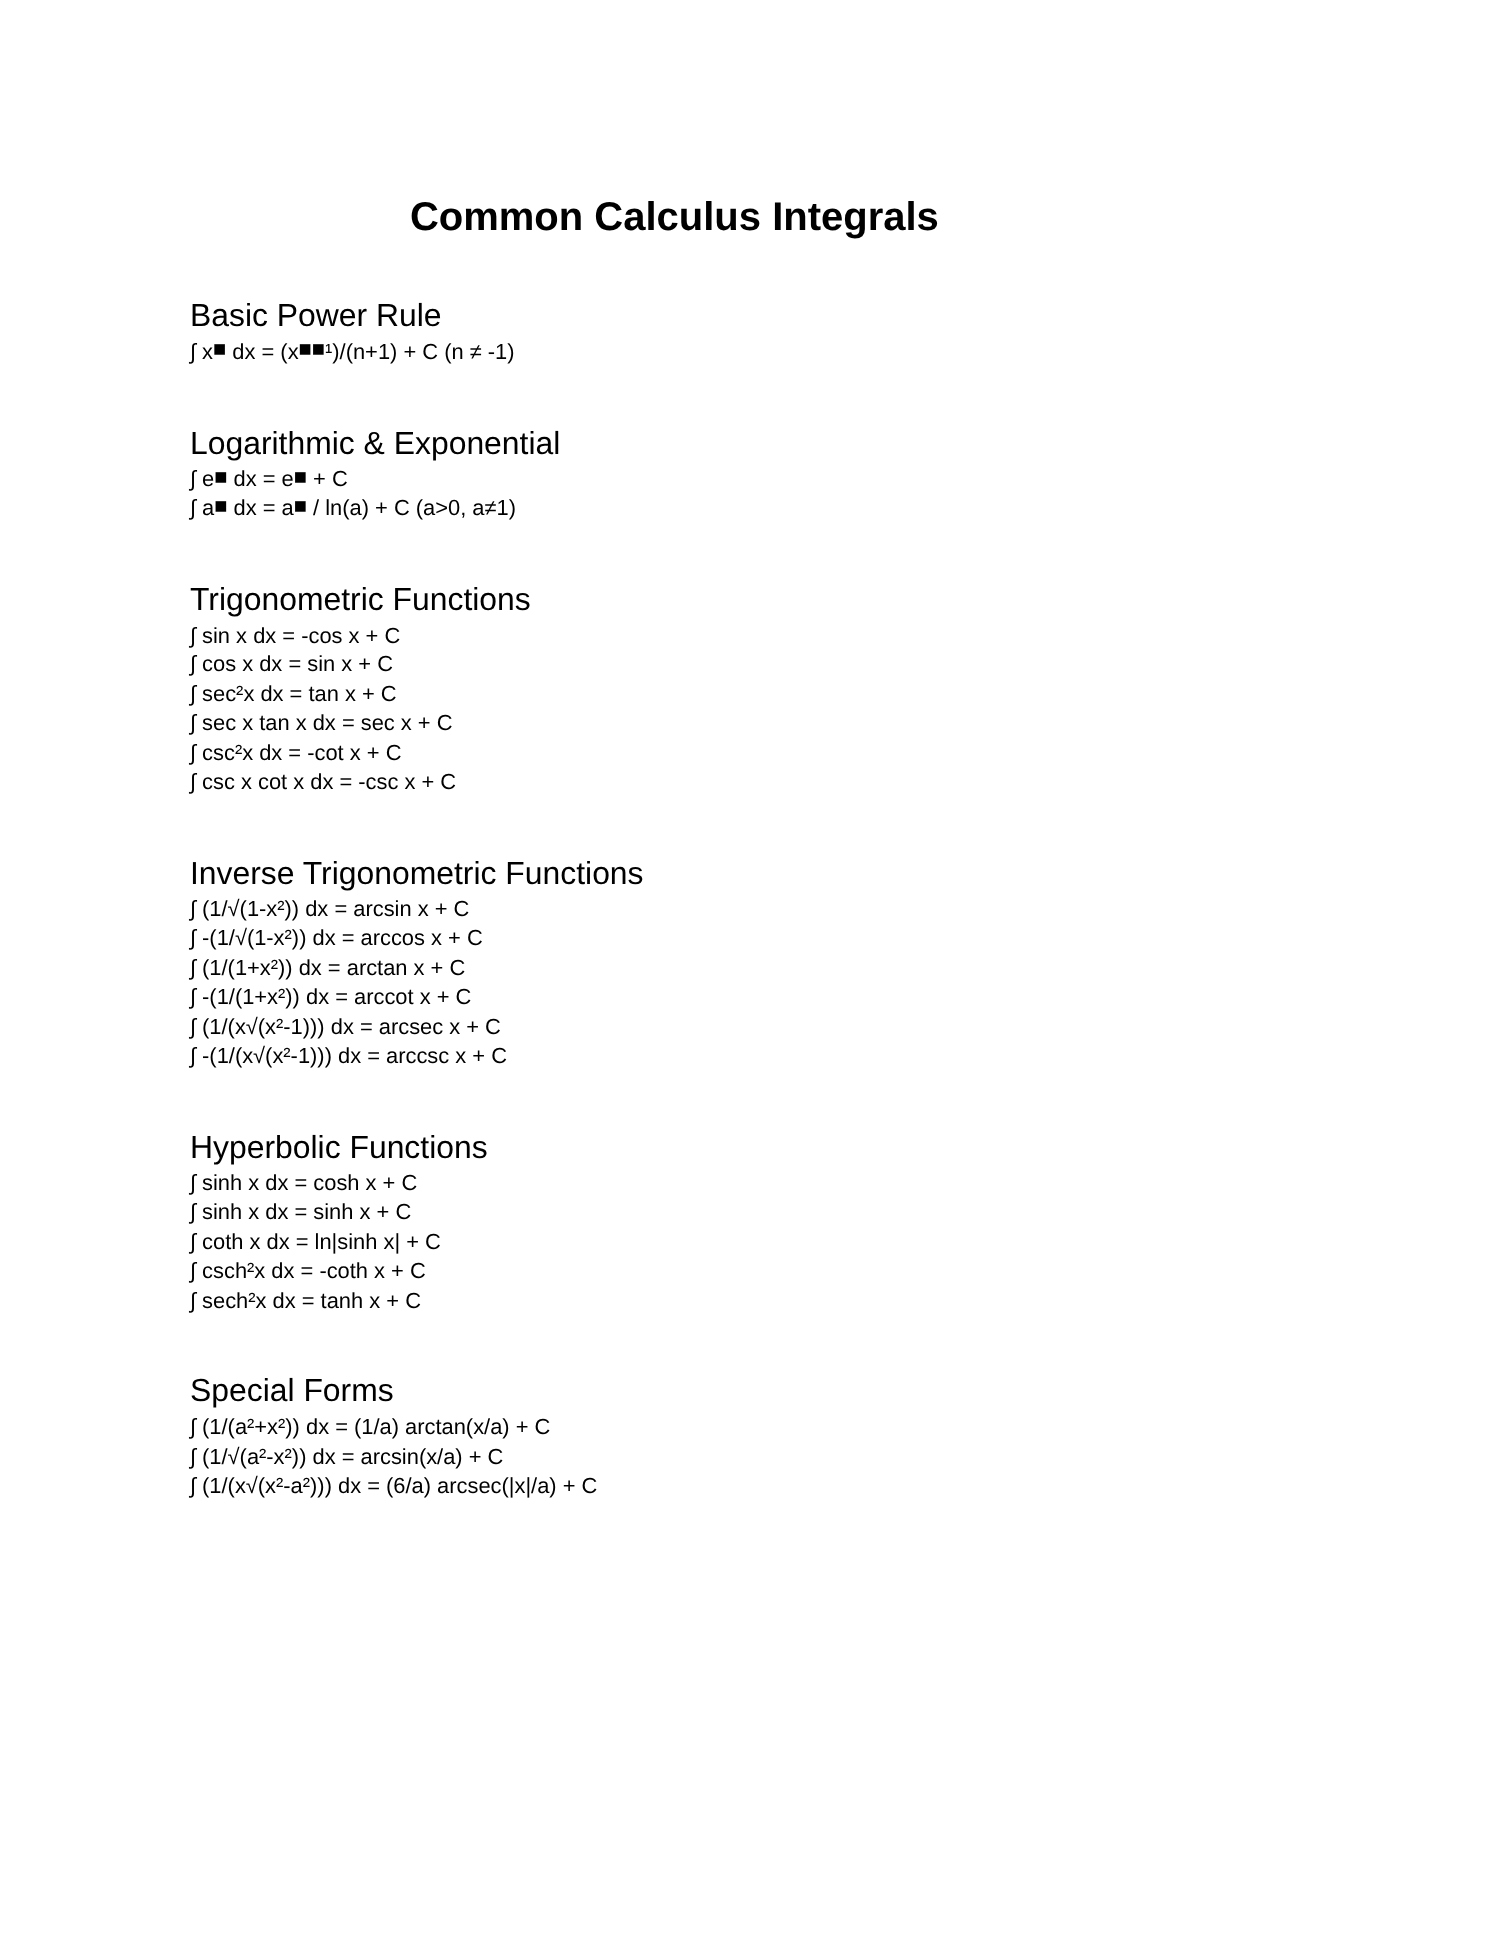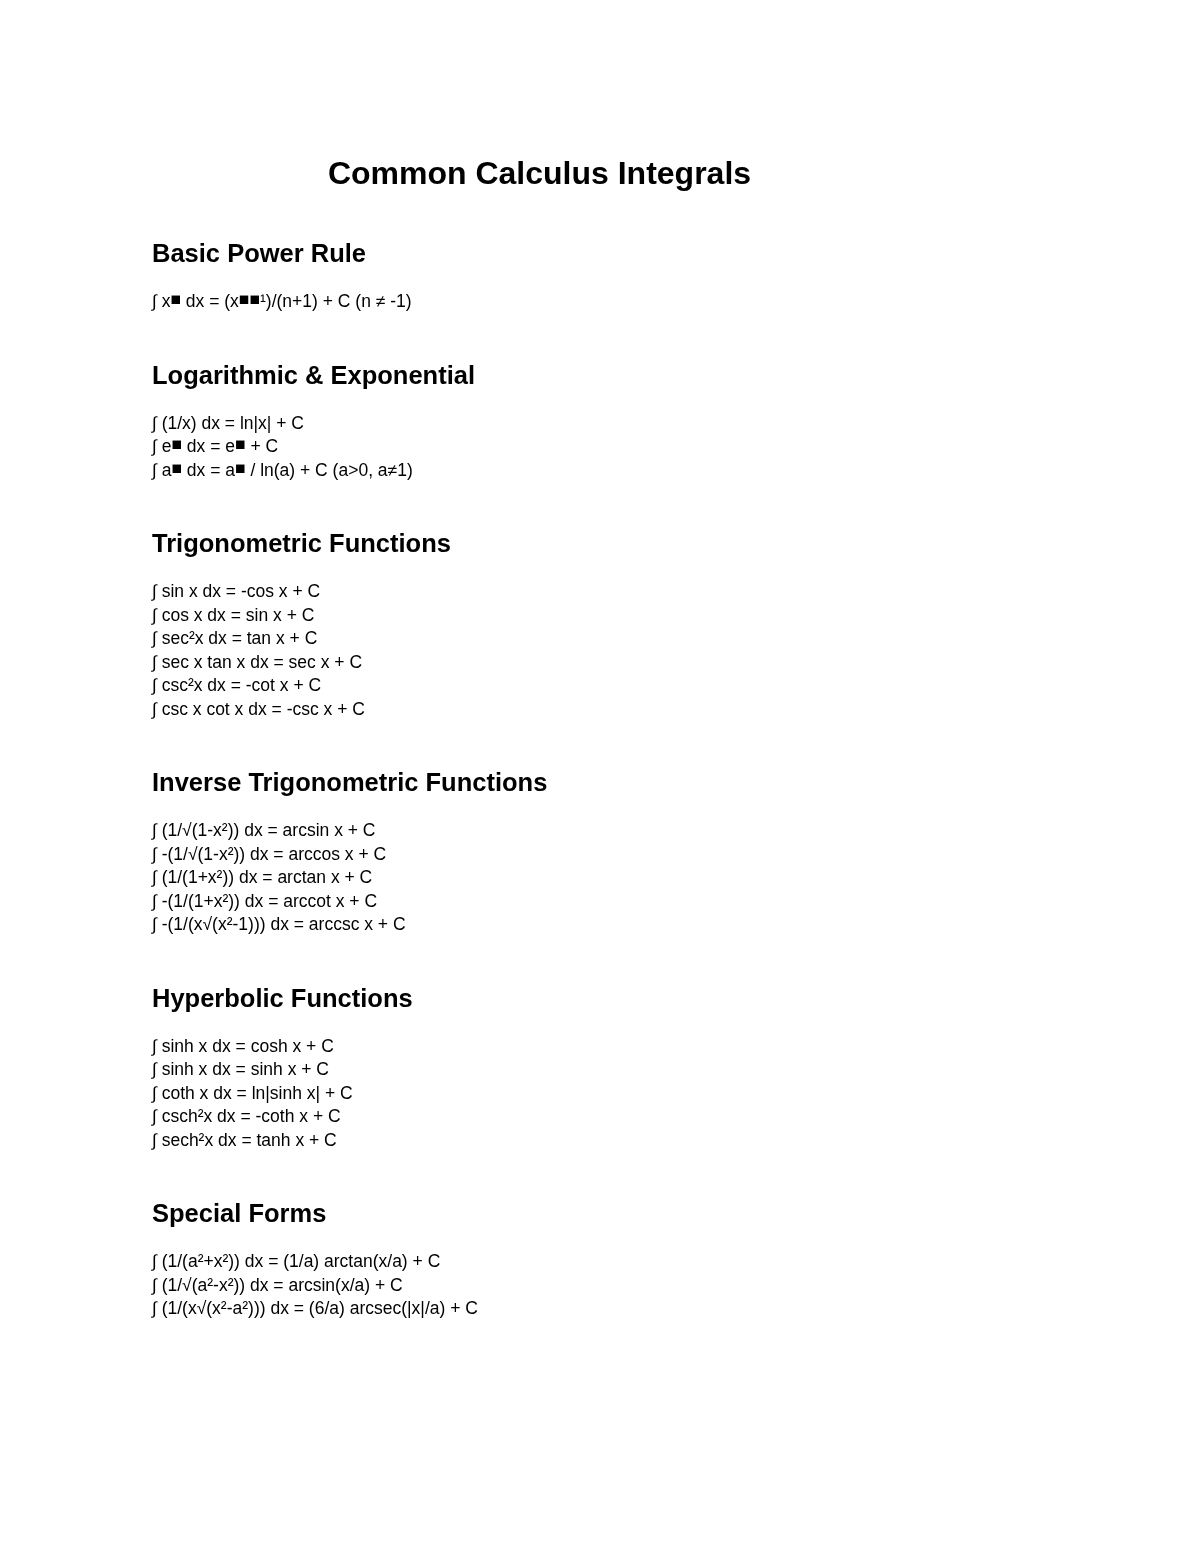--- a/index.html
+++ b/index.html
@@ -28,25 +28,25 @@
     font-weight: 700;
     text-align: center;
     margin: 0 0 15px 0;
   }
   section.sec {
     margin: 0;
   }
   h2.sec-heading {
     font-size: 25.5px;
     line-height: 30px;
-    font-weight: 700;
+    font-weight: 400;
     margin: 46px 0 0 0;
   }
   .formulas {
-    margin-top: 22px;
+    margin-top: 2px;
     font-size: 17.5px;
     line-height: 23.5px;
     font-weight: 400;
   }
   .formula {
     white-space: pre;
   }
   
   .tofu {
     position: relative;
@@ -63,21 +63,20 @@
   <section class="sec">
     <h2 class="sec-heading">Basic Power Rule</h2>
     <div class="formulas">
           <div class="formula">∫ x<span class="tofu">■</span> dx = (x<span class="tofu">■</span><span class="tofu">■</span>¹)/(n+1) + C (n ≠ -1)</div>
         </div>
   </section>
 
   <section class="sec">
     <h2 class="sec-heading">Logarithmic &amp; Exponential</h2>
     <div class="formulas">
-          <div class="formula">∫ (1/x) dx = ln|x| + C</div>
           <div class="formula">∫ e<span class="tofu">■</span> dx = e<span class="tofu">■</span> + C</div>
           <div class="formula">∫ a<span class="tofu">■</span> dx = a<span class="tofu">■</span> / ln(a) + C (a&gt;0, a≠1)</div>
         </div>
   </section>
 
   <section class="sec">
     <h2 class="sec-heading">Trigonometric Functions</h2>
     <div class="formulas">
           <div class="formula">∫ sin x dx = -cos x + C</div>
           <div class="formula">∫ cos x dx = sin x + C</div>
@@ -88,20 +87,21 @@
         </div>
   </section>
 
   <section class="sec">
     <h2 class="sec-heading">Inverse Trigonometric Functions</h2>
     <div class="formulas">
           <div class="formula">∫ (1/√(1-x²)) dx = arcsin x + C</div>
           <div class="formula">∫ -(1/√(1-x²)) dx = arccos x + C</div>
           <div class="formula">∫ (1/(1+x²)) dx = arctan x + C</div>
           <div class="formula">∫ -(1/(1+x²)) dx = arccot x + C</div>
+          <div class="formula">∫ (1/(x√(x²-1))) dx = arcsec x + C</div>
           <div class="formula">∫ -(1/(x√(x²-1))) dx = arccsc x + C</div>
         </div>
   </section>
 
   <section class="sec">
     <h2 class="sec-heading">Hyperbolic Functions</h2>
     <div class="formulas">
           <div class="formula">∫ sinh x dx = cosh x + C</div>
           <div class="formula">∫ sinh x dx = sinh x + C</div>
           <div class="formula">∫ coth x dx = ln|sinh x| + C</div>

